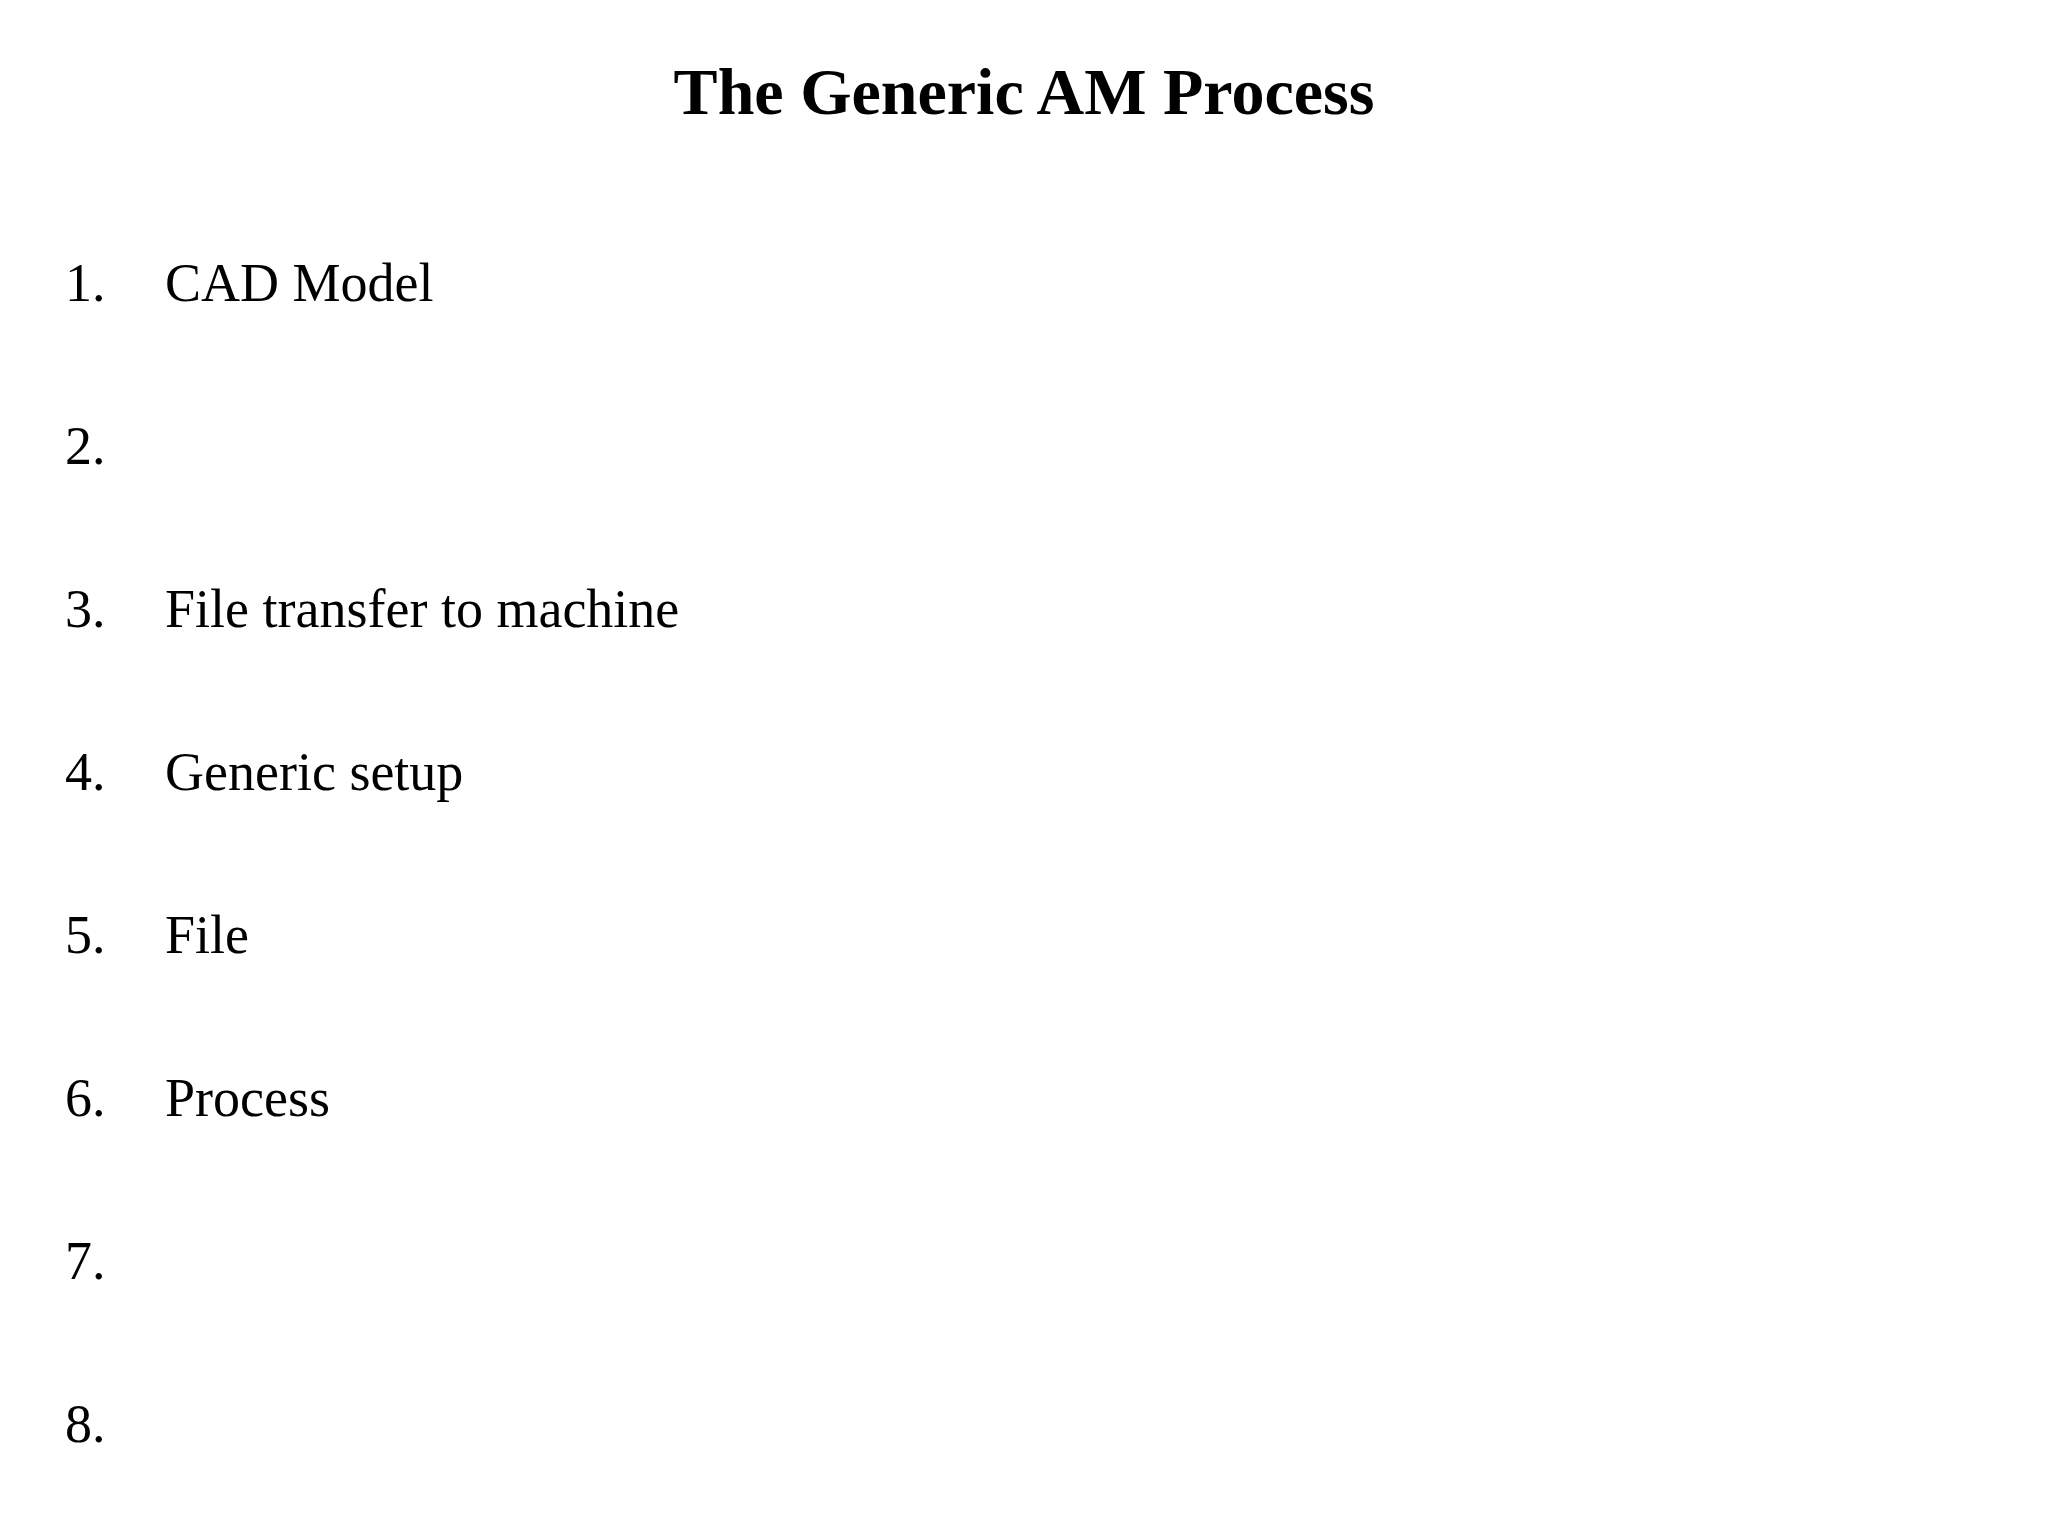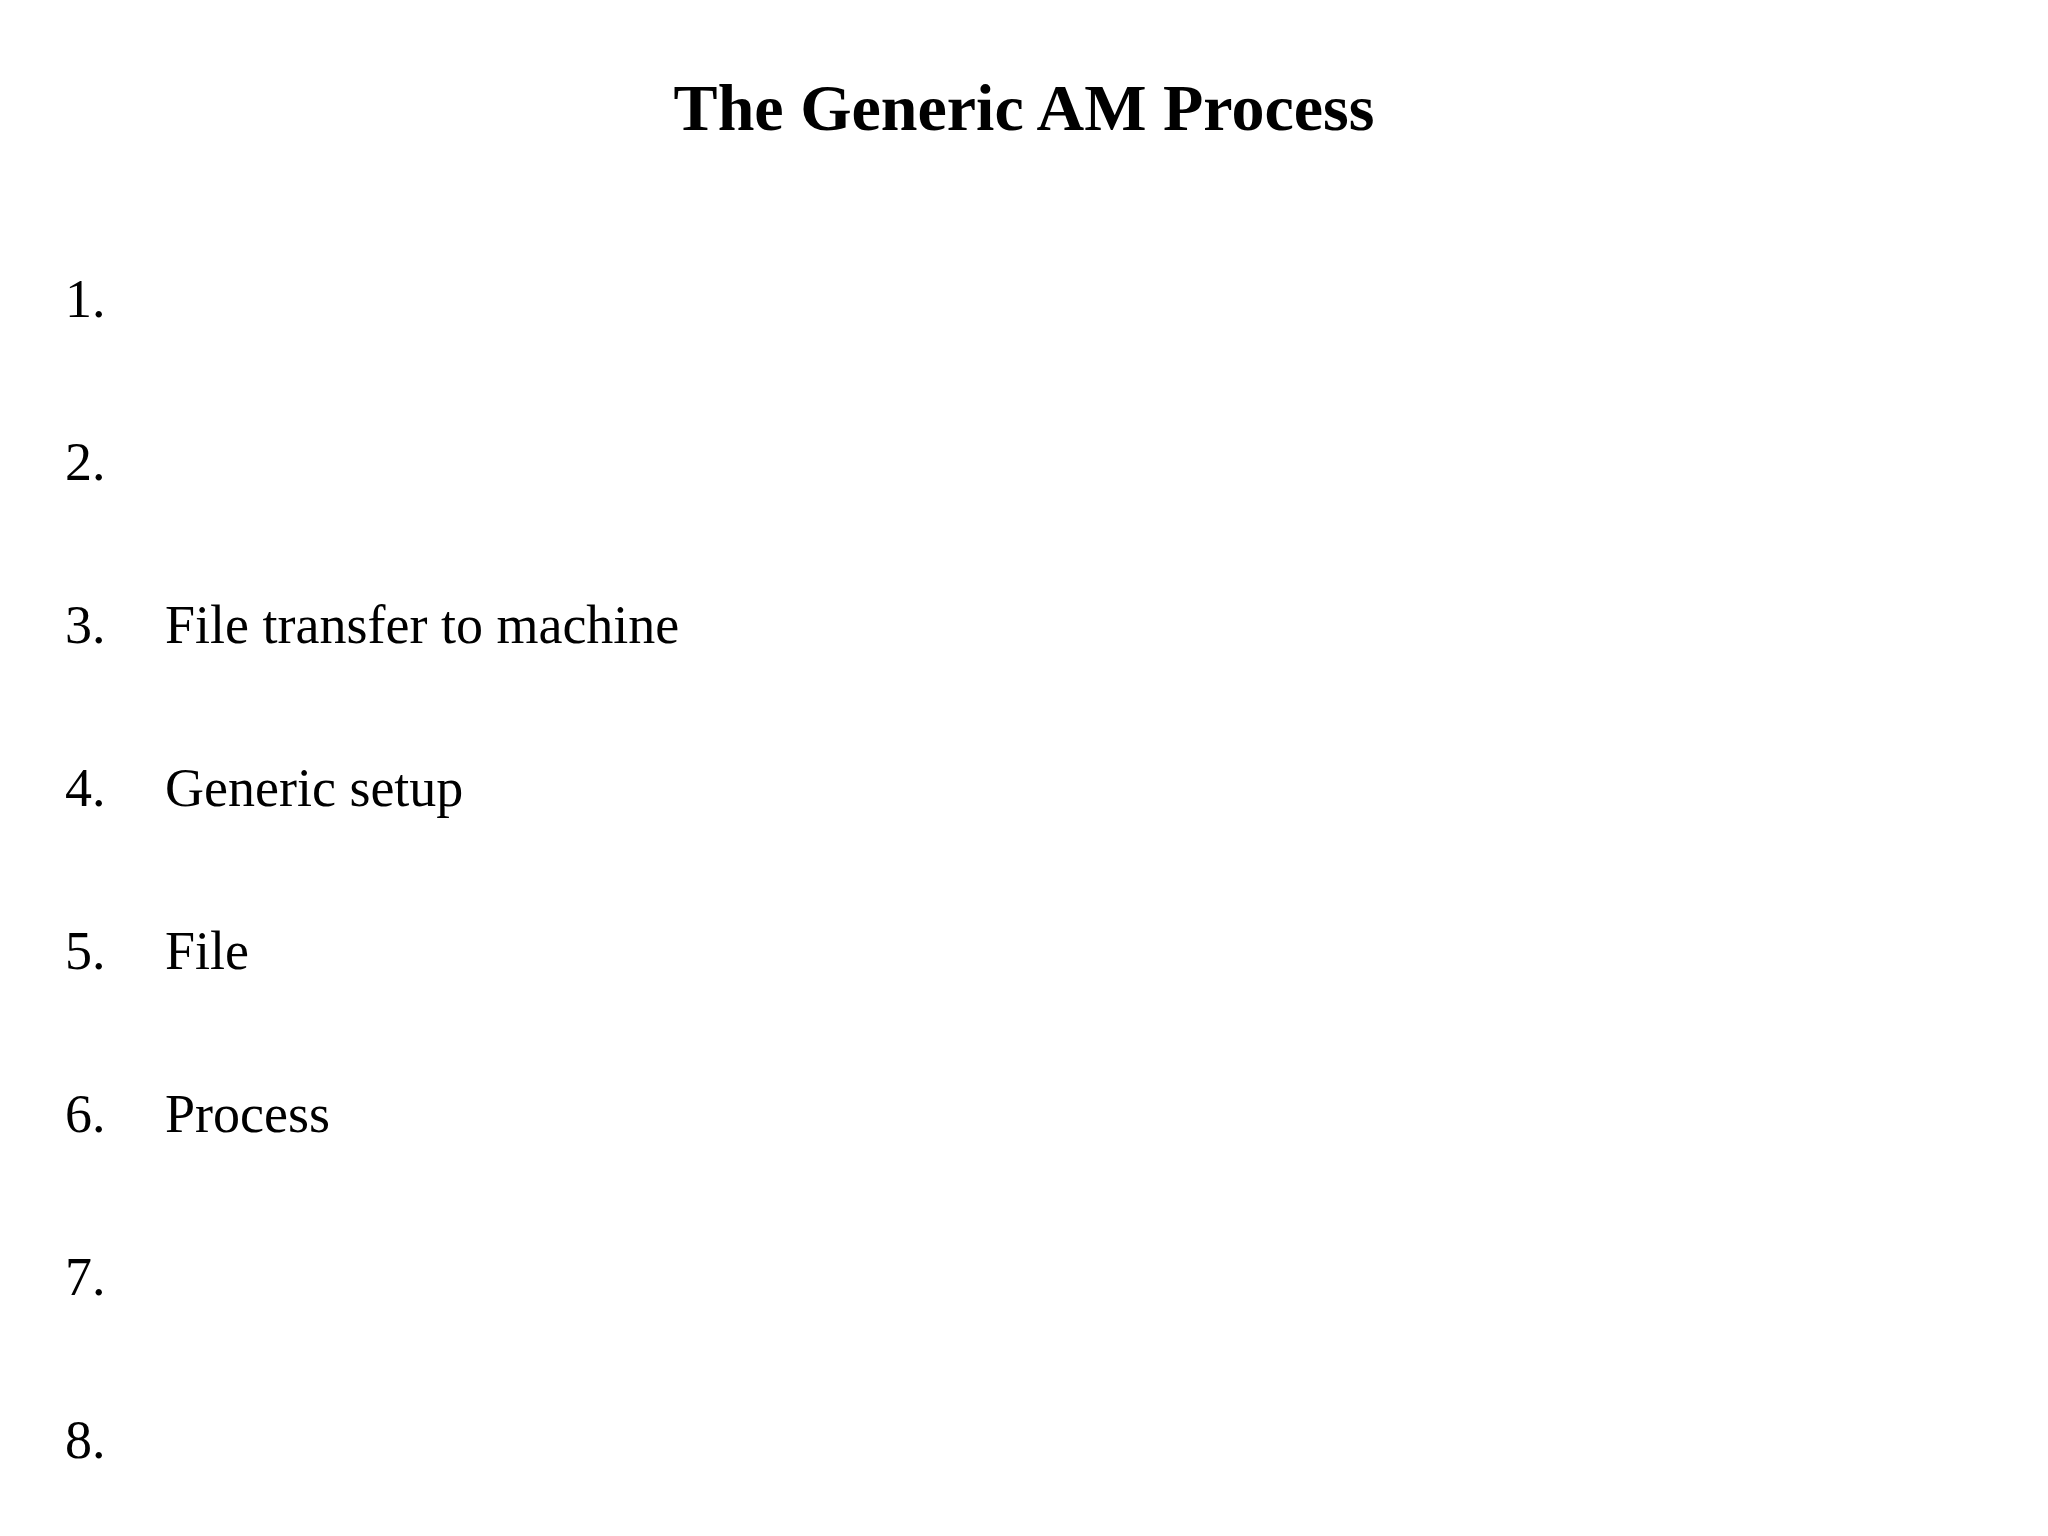--- a/index.html
+++ b/index.html
@@ -14,21 +14,21 @@
     font-family: "Liberation Serif", "DejaVu Serif", serif;
     color: #000000;
   }
   .slide {
     position: relative;
     width: 2048px;
     height: 1536px;
     background: #ffffff;
   }
   .slide-title {
-    margin: 16px;
+    margin: 0;
     padding-top: 52px;
     text-align: center;
     font-size: 66px;
     line-height: 1.2;
     font-weight: bold;
     letter-spacing: 0px;
     color: #000000;
   }
   .step-list {
     margin-top: 70px;
@@ -58,20 +58,21 @@
 </style>
 </head>
 <body>
 
 <div class="slide">
   <h1 class="slide-title">The Generic AM Process</h1>
 
   <div class="step-list">
     <div class="step-item">
       <span class="step-number">1.</span>
+      <span class="step-label">CAD Model</span>
     </div>
     <div class="step-item">
       <span class="step-number">2.</span>
     </div>
     <div class="step-item">
       <span class="step-number">3.</span>
       <span class="step-label">File transfer to machine</span>
     </div>
     <div class="step-item">
       <span class="step-number">4.</span>

